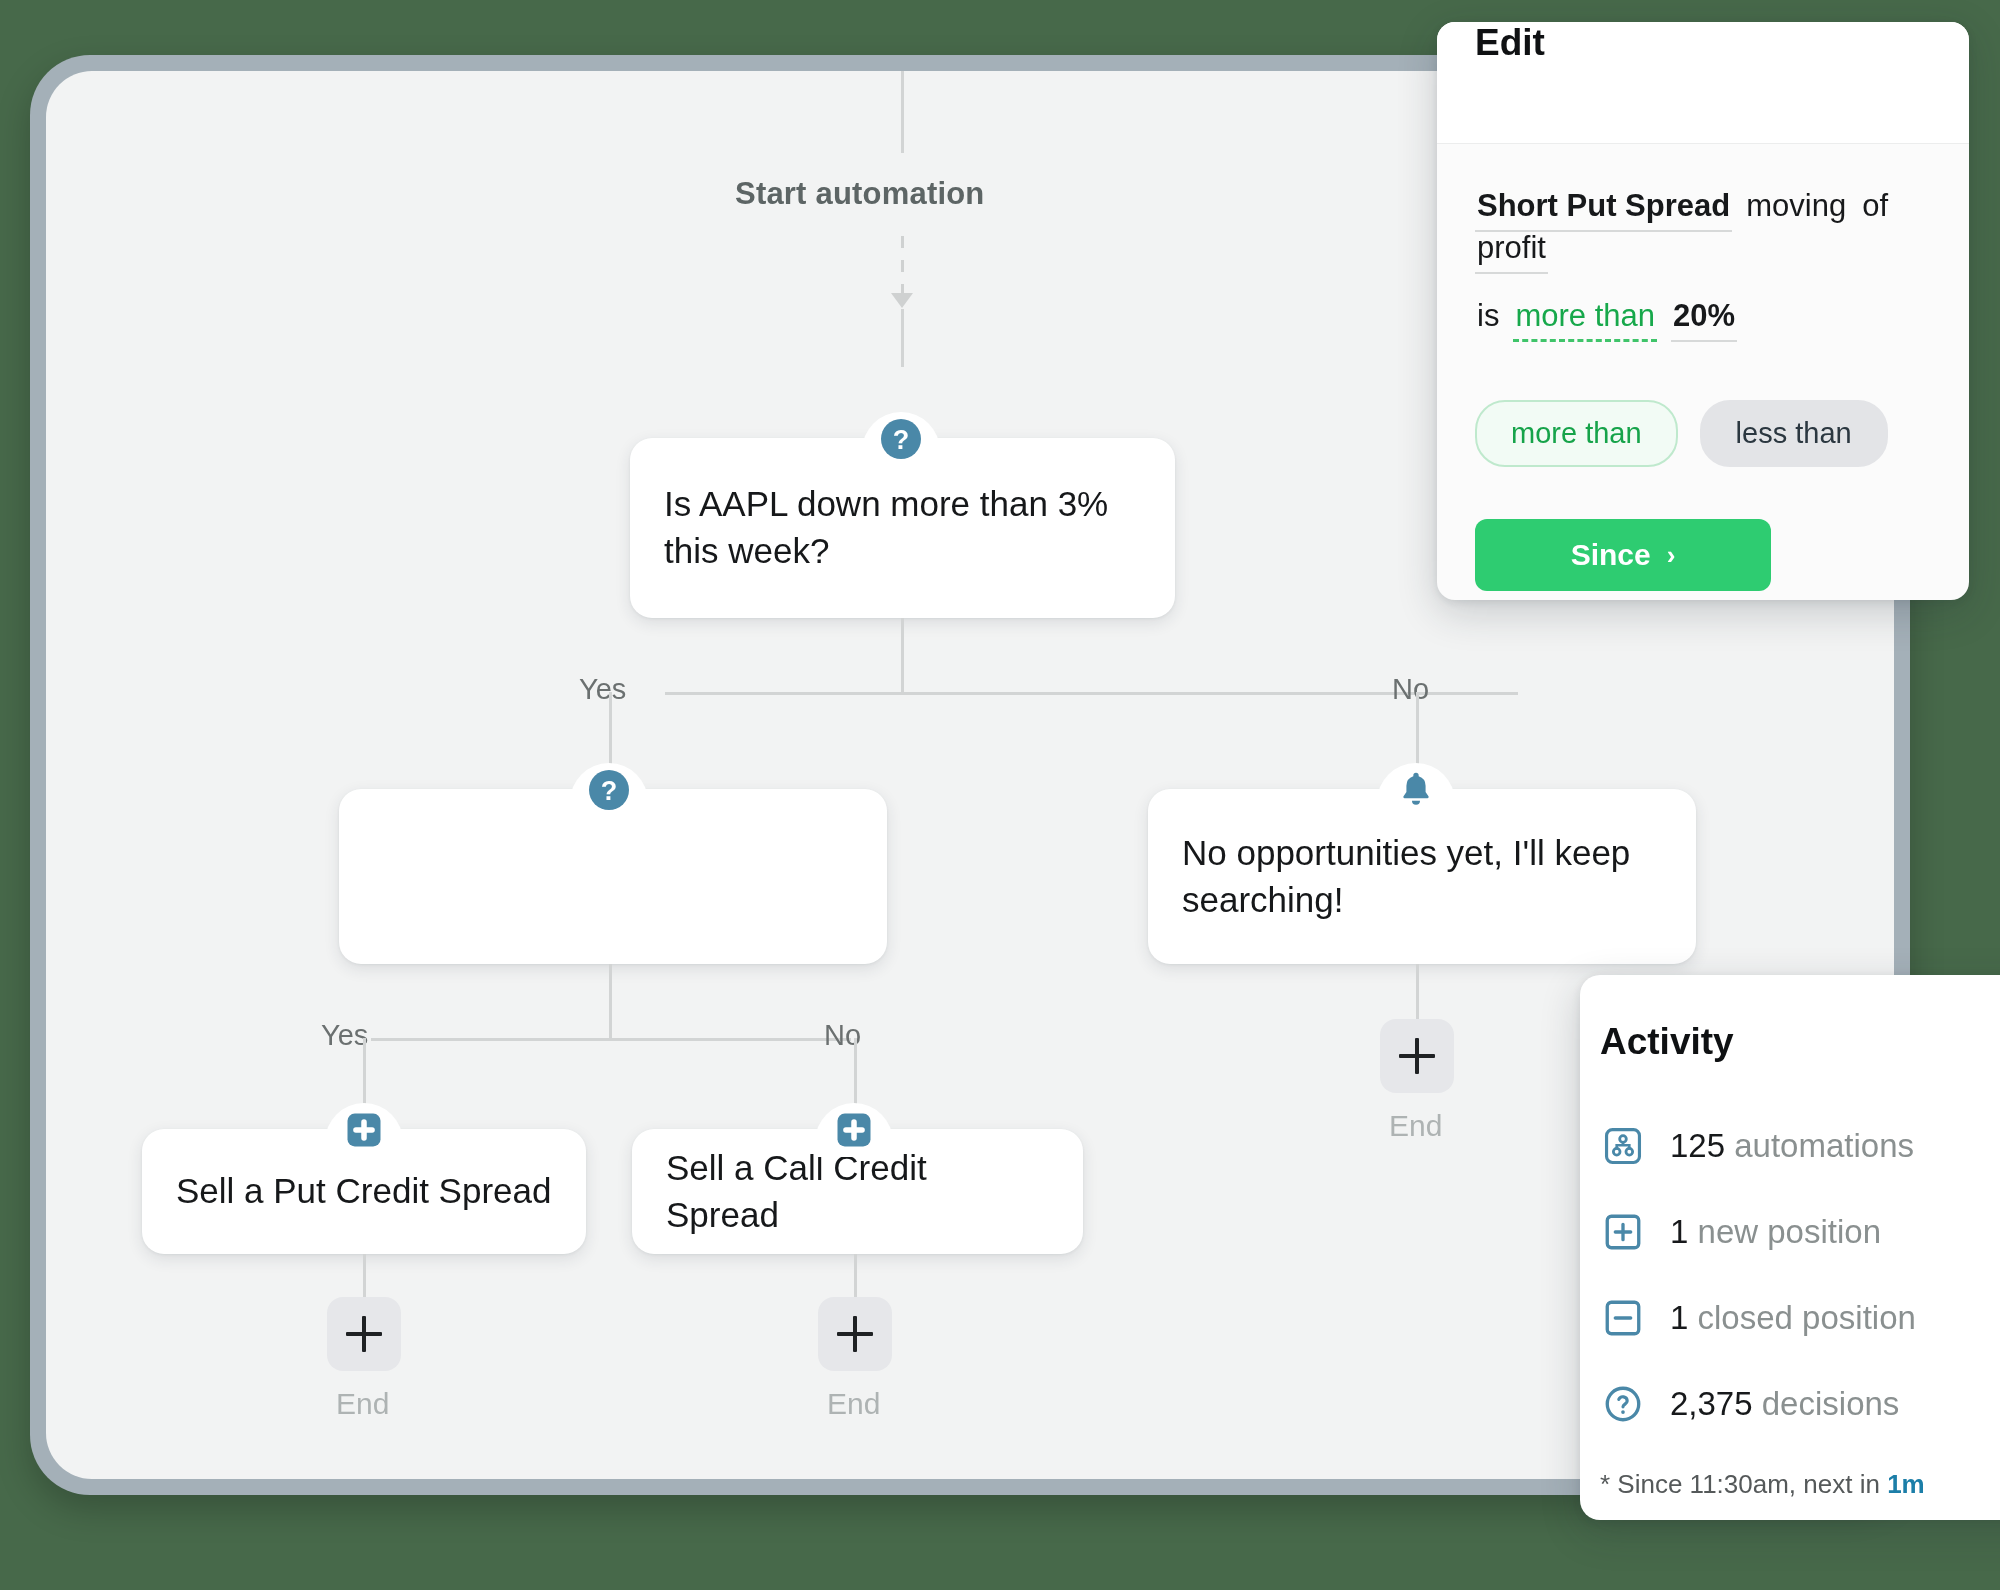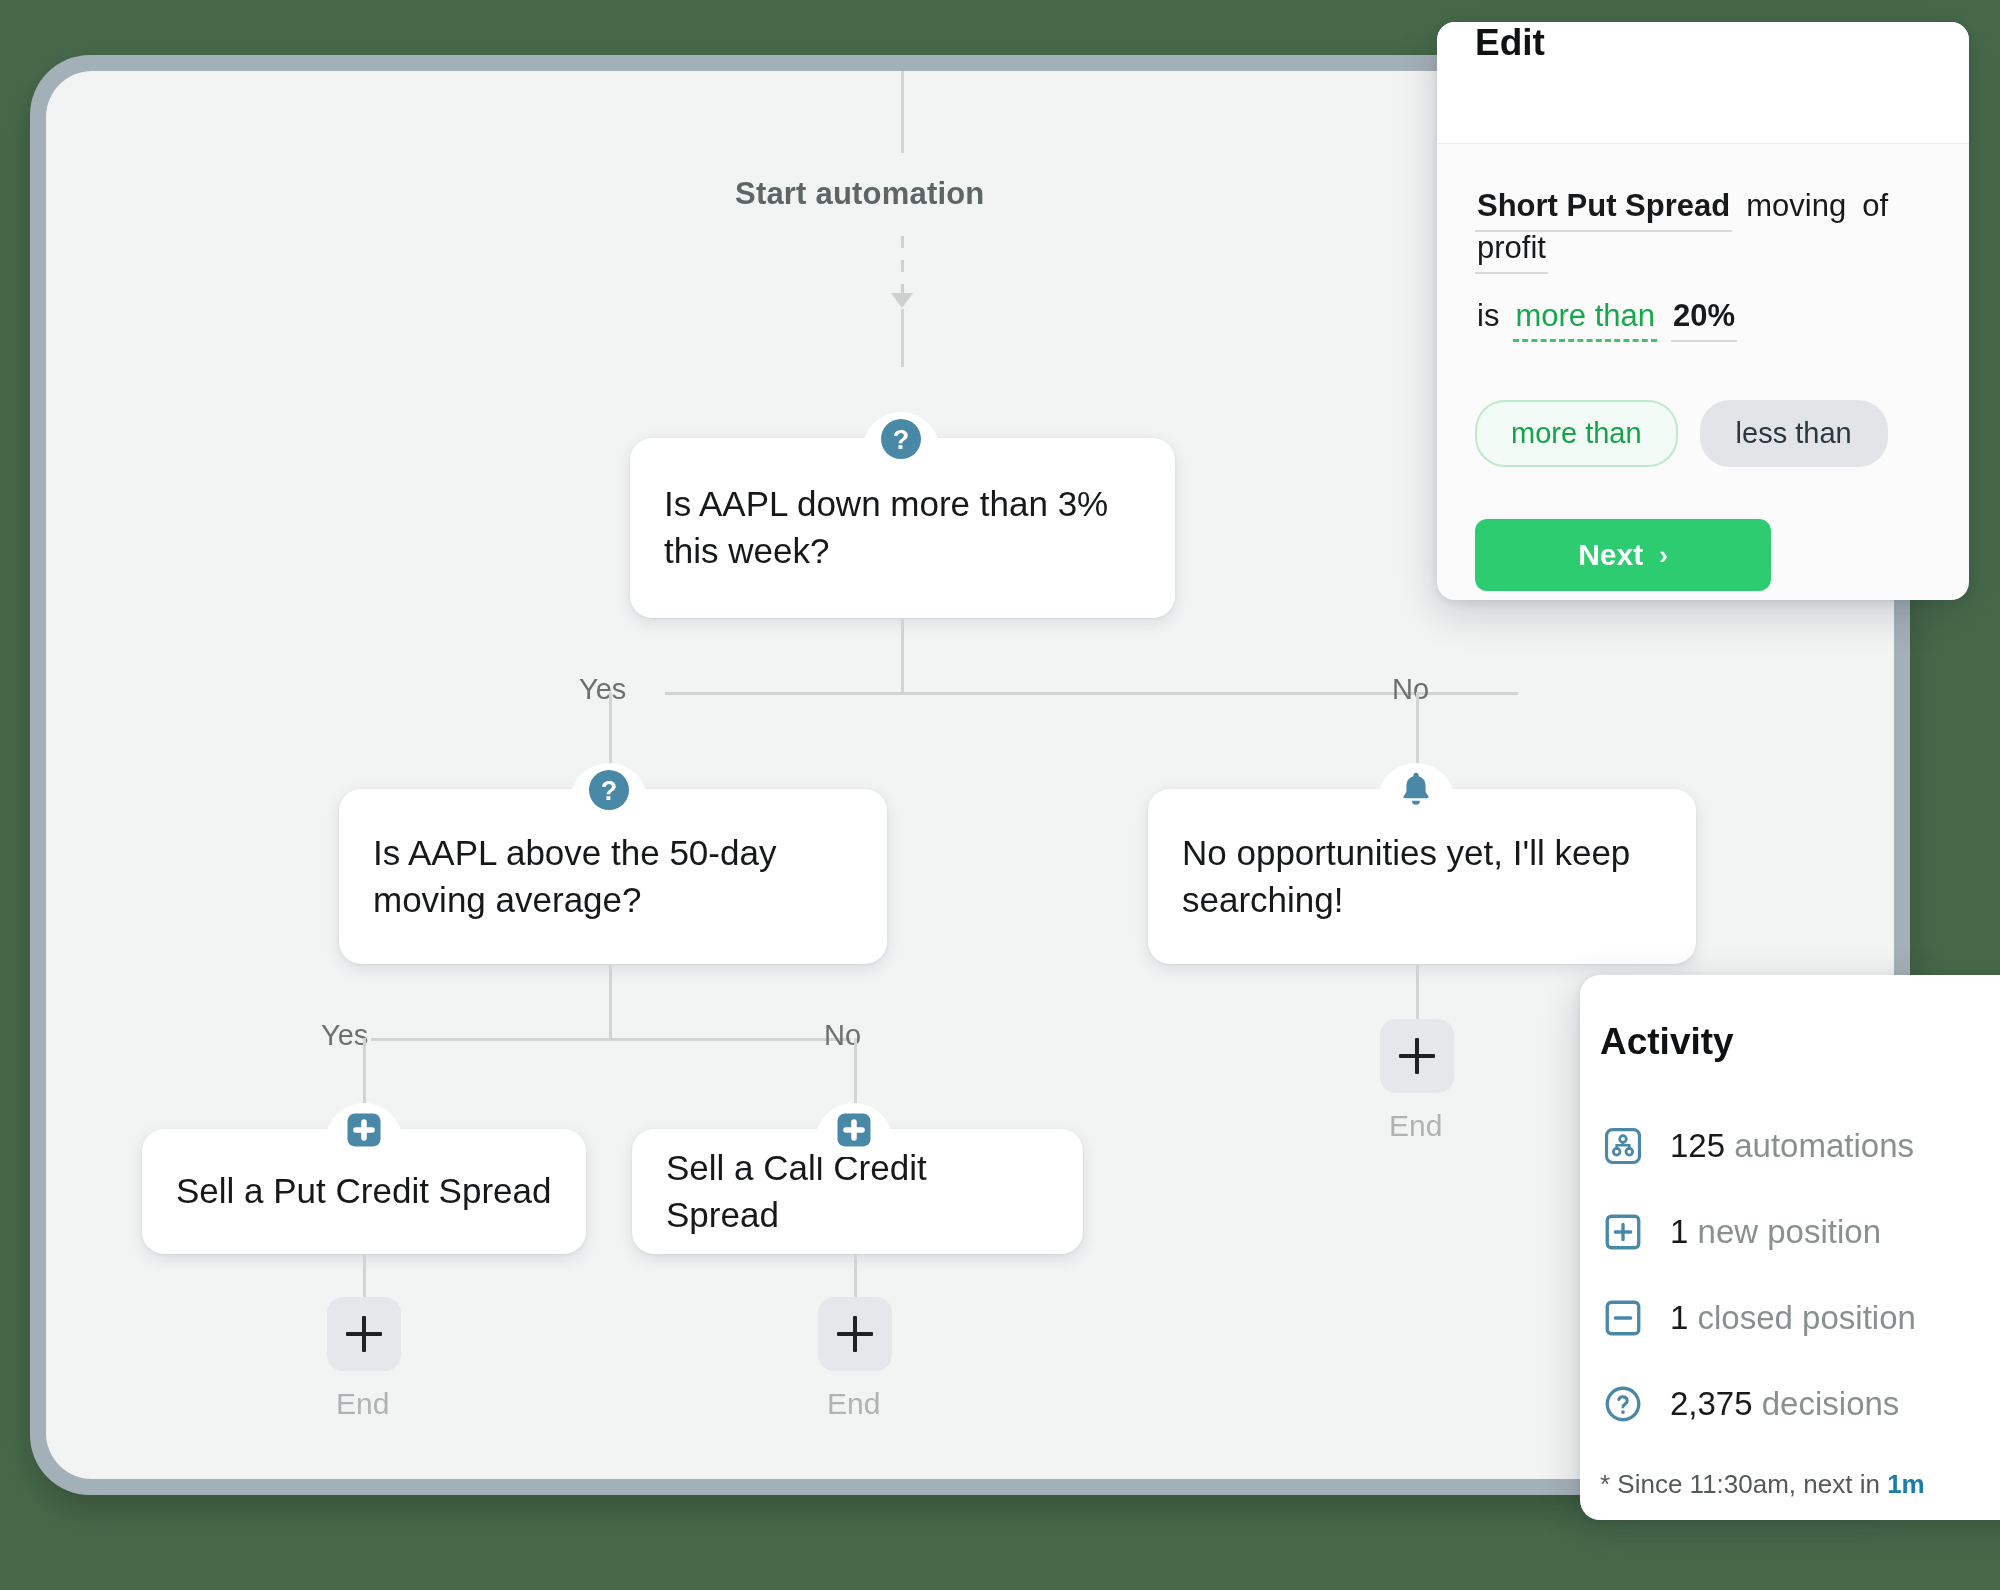--- a/index.html
+++ b/index.html
@@ -261,21 +261,20 @@
       <div class="conn v" style="left:1370px; top:621px; height:100px;"></div>
 
       <div class="node" style="left:293px; top:718px; width:548px; height:175px;">
         <div class="badge-notch" style="left:231px;"></div>
         <div class="badge" style="left:247px;">
           <svg width="46" height="46" viewBox="0 0 46 46" aria-hidden="true">
             <circle cx="23" cy="23" r="20" fill="#4a88a8"></circle>
             <text x="23" y="33" font-family="Liberation Sans, sans-serif" font-size="27" font-weight="700" fill="#ffffff" text-anchor="middle">?</text>
           </svg>
         </div>
-        <div class="node-text">Is AAPL above the 50-day moving average?</div>
       </div>
 
       <div class="node" style="left:1102px; top:718px; width:548px; height:175px;">
         <div class="badge-notch" style="left:229px;"></div>
         <div class="badge" style="left:245px;">
           <svg width="46" height="46" viewBox="0 0 24 24" aria-hidden="true">
             <path fill="#4a88a8" d="M12 3a1.4 1.4 0 0 1 1.4 1.4v.45A5.2 5.2 0 0 1 17 9.8v3.3l1.5 2.2a.65.65 0 0 1-.54 1.02H6.04a.65.65 0 0 1-.54-1.02L7 13.1V9.8a5.2 5.2 0 0 1 3.6-4.95V4.4A1.4 1.4 0 0 1 12 3z"></path>
             <path fill="#4a88a8" d="M9.9 17.6h4.2a2.1 2.1 0 0 1-4.2 0z"></path>
           </svg>
         </div>
@@ -348,21 +347,21 @@
         <span class="tok tok-value">20%</span>
       </div>
     </div>
 
     <div id="choice-row">
       <div class="choice choice-sel">more than</div>
       <div class="choice choice-alt">less than</div>
     </div>
 
     <div id="next-btn">
-      <span>Next</span>
+      <span>Since</span>
       <span id="next-chev">›</span>
     </div>
 
   </div>
 </div>
 
 <div id="activity-panel">
   <div id="activity-title">Activity</div>
 
   <div class="act-row">

